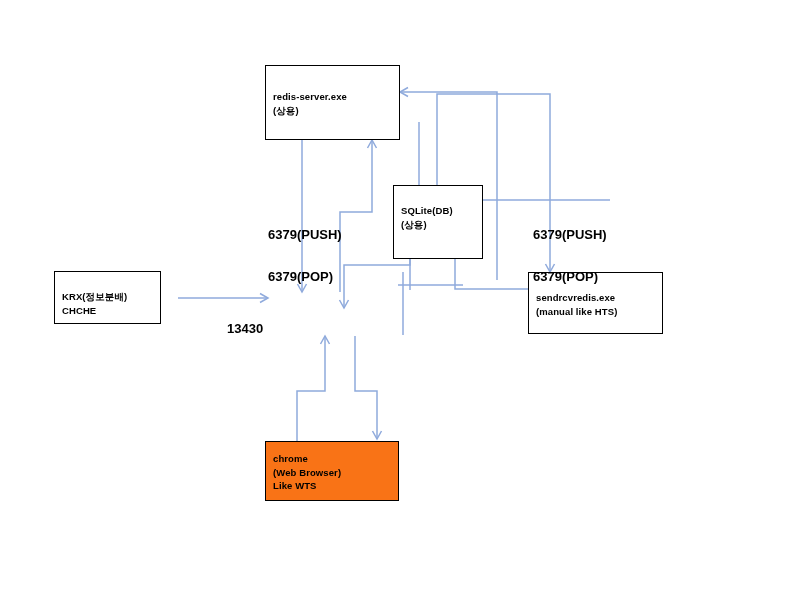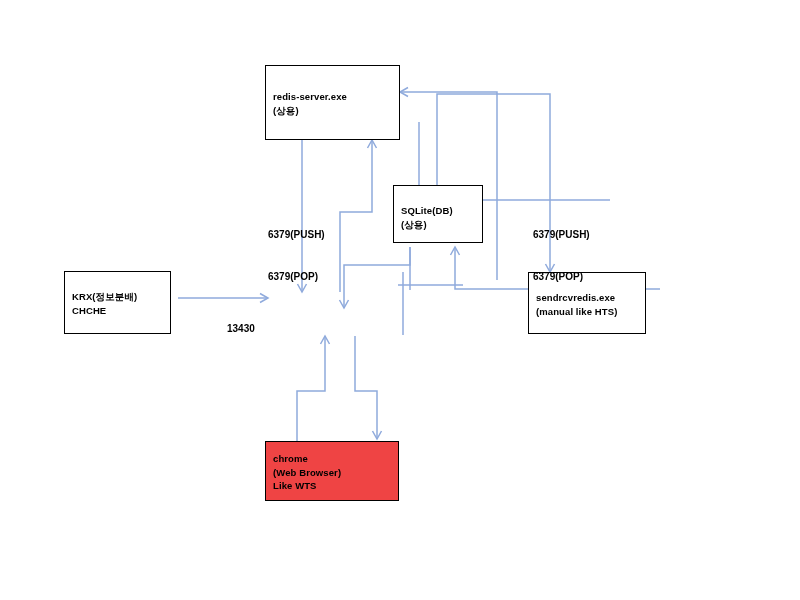--- a/index.html
+++ b/index.html
@@ -46,21 +46,21 @@
     left: 7px;
     right: 4px;
   }
   .node .lines .ln {
     display: block;
     white-space: pre;
   }
   .label {
     position: absolute;
     color: #000000;
-    font-size: 10px;
+    font-size: 13px;
     font-weight: bold;
     line-height: 14px;
     white-space: pre;
     z-index: 4;
   }
   .label .ln { display: block; white-space: pre; }
 </style>
 </head>
 <body>
 
@@ -99,43 +99,43 @@
       </g>
   </svg>
 
   <div class="node" id="node-redis-server" style="left: 265px; top: 65px; width: 135px; height: 75px; border-color: rgb(0, 0, 0); background: rgb(255, 255, 255);">
     <div class="lines" style="top: 24px;">
       <span class="ln">redis-server.exe</span>
       <span class="ln">(상용)</span>
     </div>
   </div>
 
-  <div class="node" id="node-sqlite-db" style="left: 393px; top: 185px; width: 90px; height: 58px; border-color: rgb(0, 0, 0); background: rgb(255, 255, 255);">
+  <div class="node" id="node-sqlite-db" style="left: 393px; top: 185px; width: 90px; height: 74px; border-color: rgb(0, 0, 0); background: rgb(255, 255, 255);">
     <div class="lines" style="top: 18px;">
       <span class="ln">SQLite(DB)</span>
       <span class="ln">(상용)</span>
     </div>
   </div>
 
-  <div class="node" id="node-krx-system" style="left: 64px; top: 271px; width: 107px; height: 63px; border-color: rgb(0, 0, 0); background: rgb(255, 255, 255);">
+  <div class="node" id="node-krx-system" style="left: 54px; top: 271px; width: 107px; height: 53px; border-color: rgb(0, 0, 0); background: rgb(255, 255, 255);">
     <div class="lines" style="top: 18px;">
       <span class="ln">KRX(정보분배)</span>
       <span class="ln">CHCHE</span>
     </div>
   </div>
 
 
-  <div class="node" id="node-sendrcvredis" style="left: 528px; top: 272px; width: 118px; height: 62px; border-color: rgb(0, 0, 0); background: rgb(255, 255, 255); text-decoration: underline;">
+  <div class="node" id="node-sendrcvredis" style="left: 528px; top: 272px; width: 135px; height: 62px; border-color: rgb(0, 0, 0); background: rgb(255, 255, 255); text-decoration: underline;">
     <div class="lines" style="top: 18px;">
       <span class="ln">sendrcvredis.exe</span>
       <span class="ln">(manual like HTS)</span>
     </div>
   </div>
 
-  <div class="node" id="node-chrome" style="left: 265px; top: 441px; width: 134px; height: 60px; border-color: rgb(0, 0, 0); background: #ef4444;">
+  <div class="node" id="node-chrome" style="left: 265px; top: 441px; width: 134px; height: 60px; border-color: rgb(0, 0, 0); background: #f97316;">
     <div class="lines" style="top: 10px;">
       <span class="ln">chrome</span>
       <span class="ln">(Web Browser)</span>
       <span class="ln">Like WTS</span>
     </div>
   </div>
 
   <div class="label" id="lbl-redis-ports-left" style="left: 268px; top: 200px;">
     <span class="ln">6379(PUSH)</span>
     <span class="ln">6379(POP)</span>

